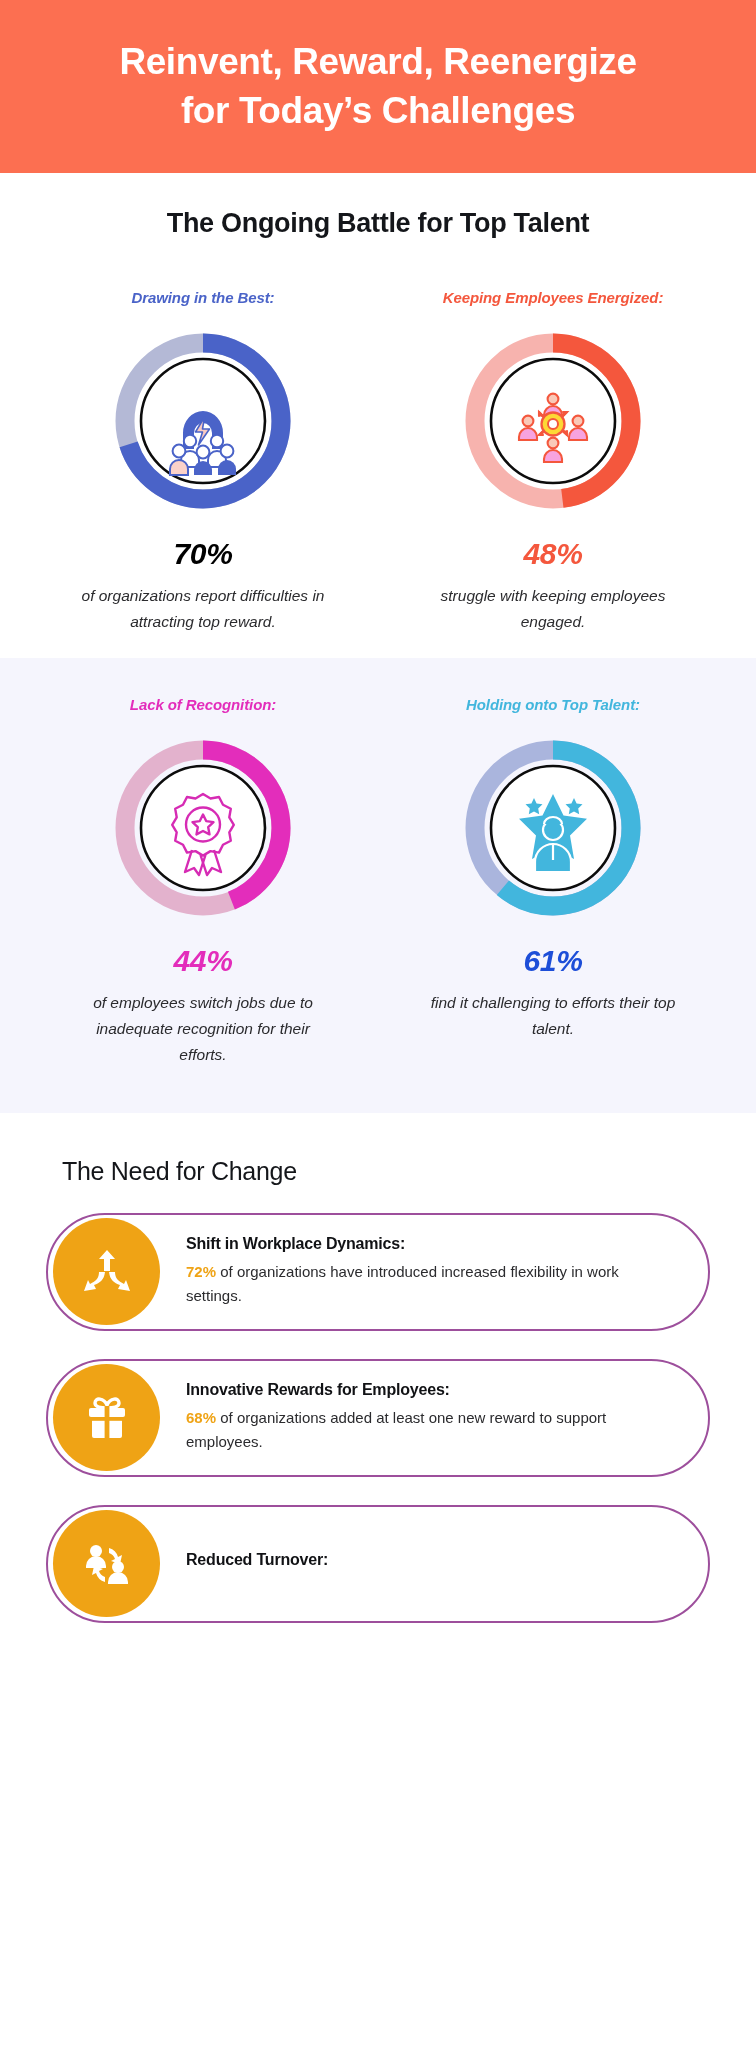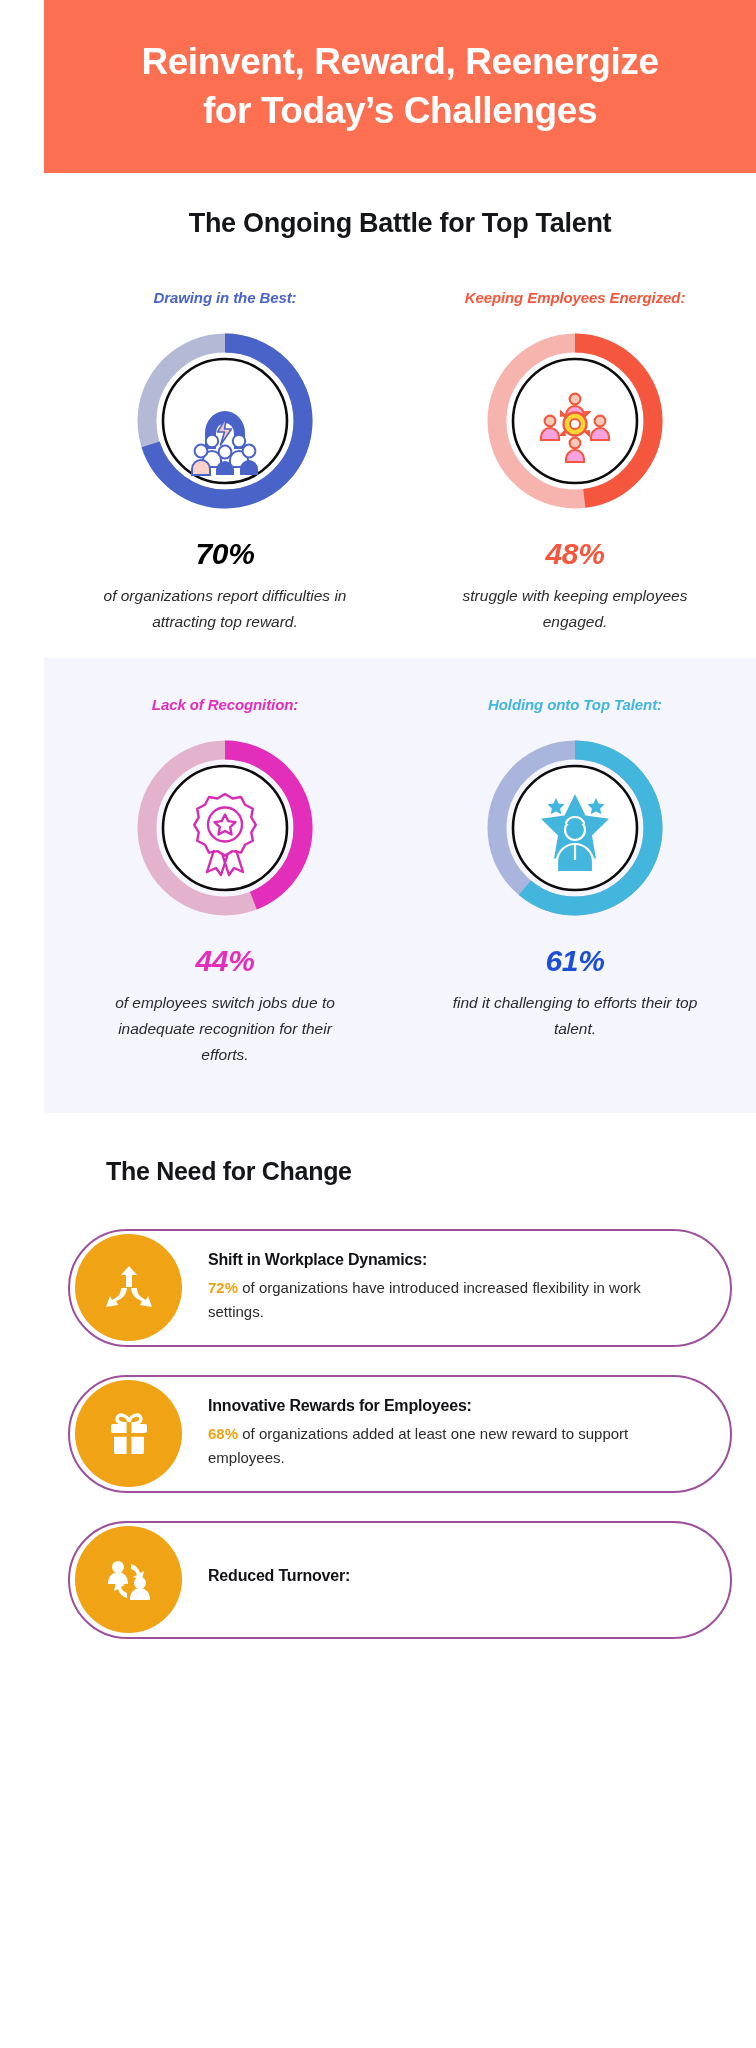--- a/index.html
+++ b/index.html
@@ -5,21 +5,21 @@
   * { box-sizing: border-box; margin: 0; padding: 0; }
 
   body {
     width: 756px;
     height: 2048px;
     background: #ffffff;
     font-family: "Liberation Sans", sans-serif;
     overflow: hidden;
   }
 
-  .page { width: 756px; height: 2048px; position: relative; background:#ffffff;padding-left:44px; }
+  .page { width: 756px; height: 2048px; position: relative; background:#ffffff; }
 
   
   .header {
     background: #fc6f51;
     height: 173px;
     display: flex;
     align-items: center;
     justify-content: center;
     text-align: center;
     padding: 0 40px;
@@ -71,24 +71,24 @@
     line-height: 1.70;
     color: #2b2b2e;
     text-align: center;
     max-width: 250px;
   }
 
   
   .need-section { background:#ffffff; padding-top: 44px; }
   .need-heading {
     font-size: 25px;
-    font-weight: bold;
+    font-weight: normal;
     color: #14161a;
     margin-left: 62px;
-    margin-bottom: 43px;
+    margin-bottom: 27px;
     letter-spacing: -0.3px;
   }
 
   .change-card {
     margin: 0 auto 28px auto;
     width: 664px;
     min-height: 118px;
     border: 2.4px solid #9d4f9c;
     border-radius: 60px;
     display: flex;

